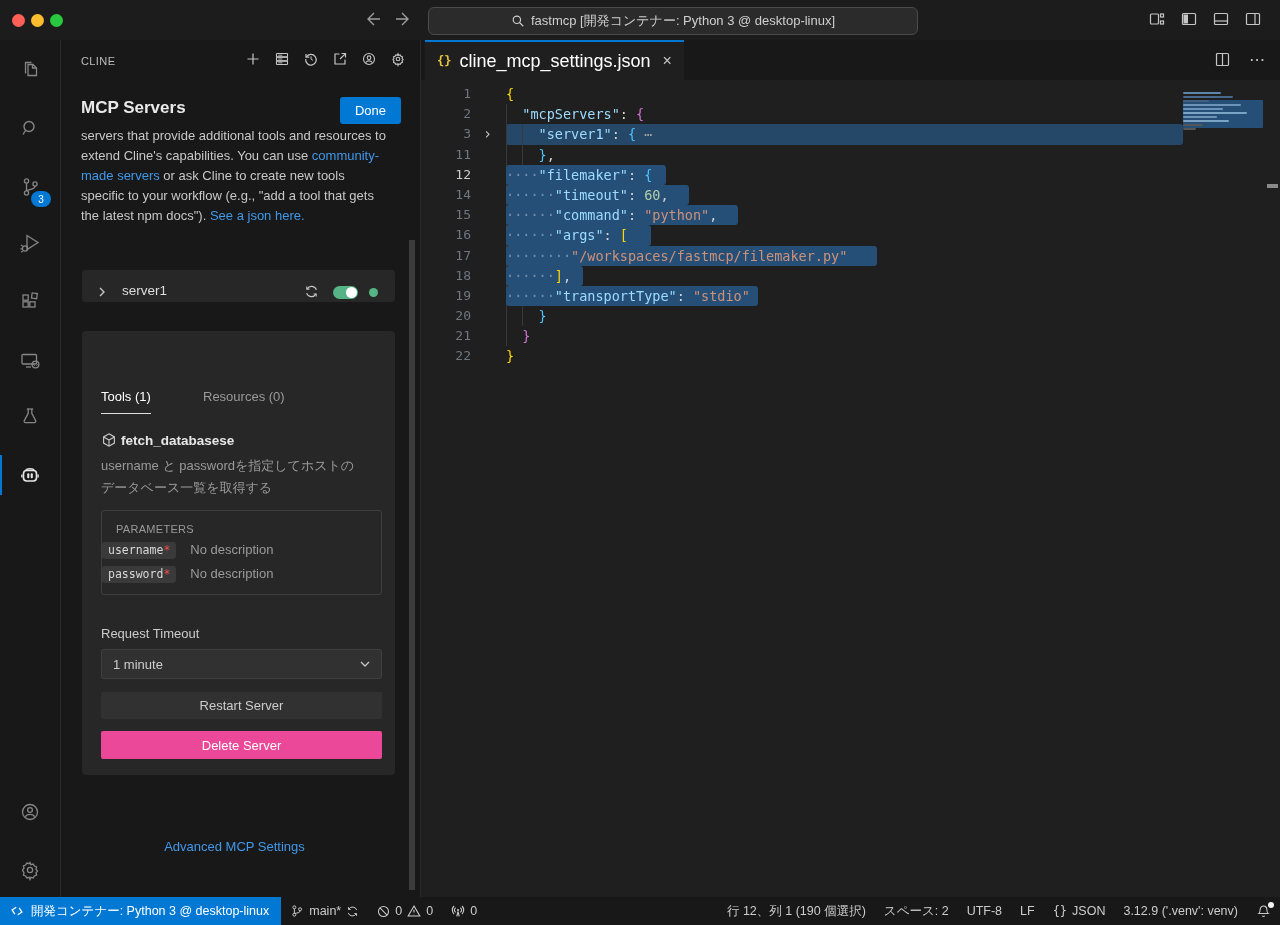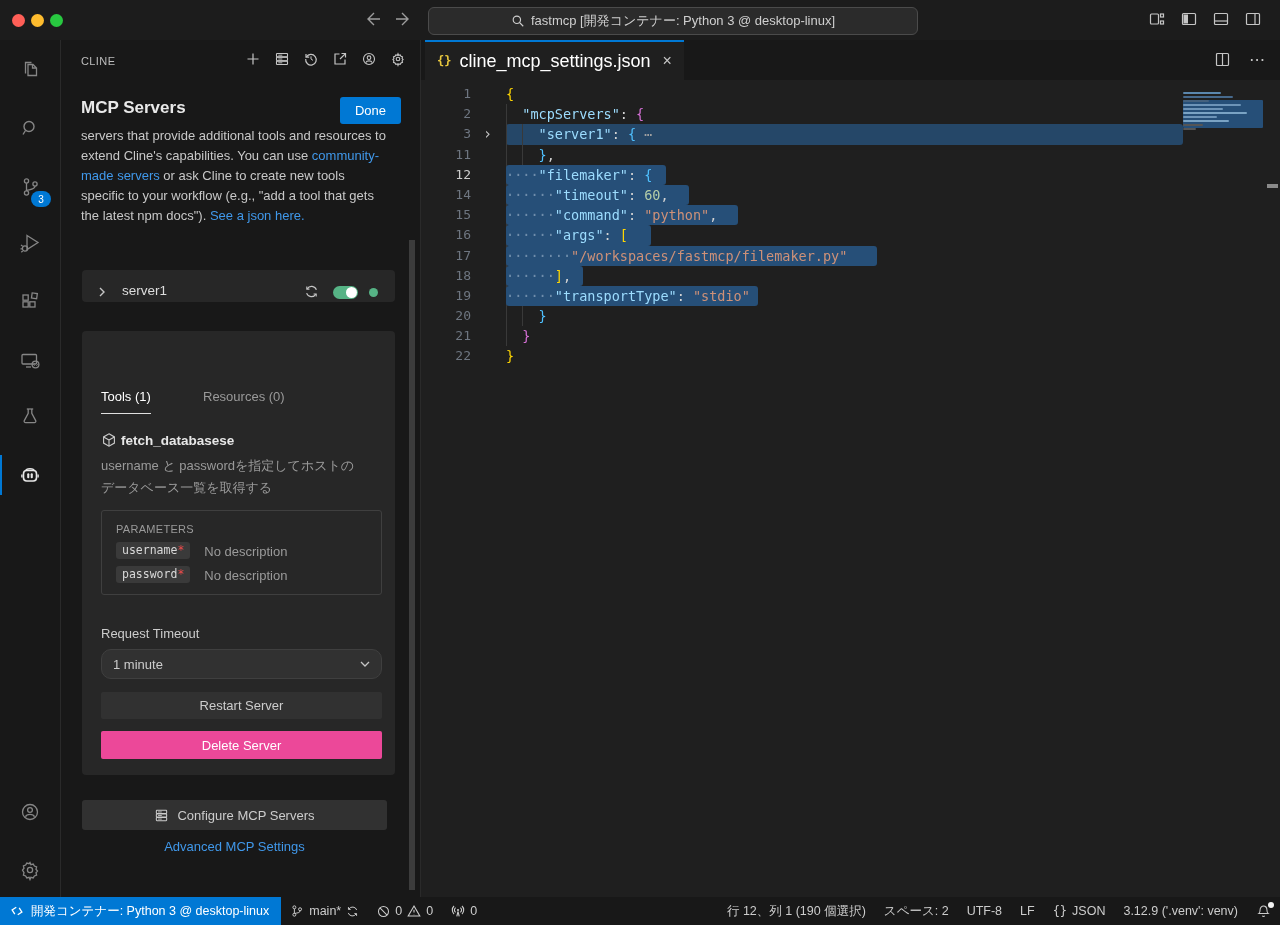--- a/index.html
+++ b/index.html
@@ -45,28 +45,28 @@
   .toggle .knob{position:absolute;right:1px;top:1px;width:11px;height:11px;border-radius:50%;background:#fff}
   .status-dot{position:absolute;left:287px;top:18px;width:9px;height:9px;border-radius:50%;background:#56b385}
   .fm-tabs{position:absolute;top:54px;left:19px;right:15px;height:28px;font-size:13px}
   #tab-tools{position:absolute;left:0;top:4px;padding-bottom:9px;color:#fff;border-bottom:1px solid #e0e0e0}
   #tab-resources{position:absolute;left:102px;top:4px;color:#9a9a9a}
   .tool-row{position:absolute;top:101px;left:19px;display:flex;align-items:center;gap:4px}
   .tool-name{font-size:13.5px;color:#e7e7e7;font-weight:bold}
   .tool-desc{position:absolute;top:124px;left:19px;width:266px;font-size:13px;line-height:22px;color:#9a9a9a}
   .params-box{position:absolute;top:179px;left:19px;width:279px;height:83px;border:1px solid #3f3f3f;border-radius:3px}
   .params-label{position:absolute;left:14px;top:12px;font-size:11px;color:#9a9a9a;letter-spacing:.3px}
-  .param-row{position:absolute;left:14px;display:flex;align-items:flex-end}
+  .param-row{position:absolute;left:0;display:flex;align-items:flex-start}
   .param-badge{background:#3a3a3a;border-radius:3px;padding:1px 6px 2px 6px;font-family:"DejaVu Sans Mono",monospace;
                font-size:11.5px;color:#d8d8d8}
   .param-badge .req{color:#f14c4c}
   .param-desc{font-size:13px;color:#9a9a9a;margin-left:14px}
   .rt-label{position:absolute;top:295px;left:19px;font-size:13px;color:#cccccc}
   .rt-select{position:absolute;top:318px;left:19px;width:279px;height:28px;background:#313131;border:1px solid #3f3f3f;
-             border-radius:10px;display:flex;align-items:center;font-size:13px;color:#cccccc}
+             border-radius:2px;display:flex;align-items:center;font-size:13px;color:#cccccc}
   .rt-select span{margin-left:11px}
   .rt-select .dd{position:absolute;right:10px;top:8px;color:#c5c5c5}
   .btn-plain{position:absolute;left:19px;width:281px;height:27px;background:#313131;border:none;border-radius:2px;
              color:#cccccc;font-size:13px;display:flex;align-items:center;justify-content:center}
   #restart-btn{top:361px}
   #delete-btn{top:400px;height:28px;background:#ec4899;color:#ffffff}
   #configure-btn{position:absolute;left:21px;top:760px;width:305px;height:30px;background:#313131;border:none;border-radius:3px;
                  color:#cccccc;font-size:13px;display:flex;align-items:center;justify-content:center;gap:8px}
   #advanced-link{position:absolute;left:21px;top:799px;width:305px;text-align:center;font-size:13px;color:#4098ea}
   #sb-scrollbar{position:absolute;right:5px;top:200px;width:6px;height:650px;background:rgba(130,130,130,.35)}
@@ -349,31 +349,20 @@
       <span class="dd">
         <svg width="12" height="12" viewBox="0 0 12 12" fill="none" stroke="currentColor" stroke-width="1.3">
             <path d="M2 4l4 4 4-4"></path>
           </svg>
       </span>
     </div>
     <button class="btn-plain" id="restart-btn">Restart Server</button>
     <button class="btn-plain" id="delete-btn">Delete Server</button>
   </div>
 
-  <button id="configure-btn">
-    <span>
-      <svg width="15" height="15" viewBox="0 0 16 16" fill="none" stroke="currentColor" stroke-width="1.1">
-          <rect x="2.5" y="2.5" width="11" height="3.4" rx=".6"></rect>
-          <rect x="2.5" y="6.3" width="11" height="3.4" rx=".6"></rect>
-          <rect x="2.5" y="10.1" width="11" height="3.4" rx=".6"></rect>
-          <path d="M4.3 4.2h4M4.3 8h4M4.3 11.8h4" stroke-width=".9"></path>
-        </svg>
-    </span>
-    <span>Configure MCP Servers</span>
-  </button>
   <div id="advanced-link">Advanced MCP Settings</div>
 
   <div id="sb-scrollbar"></div>
 </div>
 
 <div id="editor">
   <div id="tabbar">
     <div id="tab-active">
       <span class="json-glyph">{}</span>
       <span class="tab-title">cline_mcp_settings.json</span>

